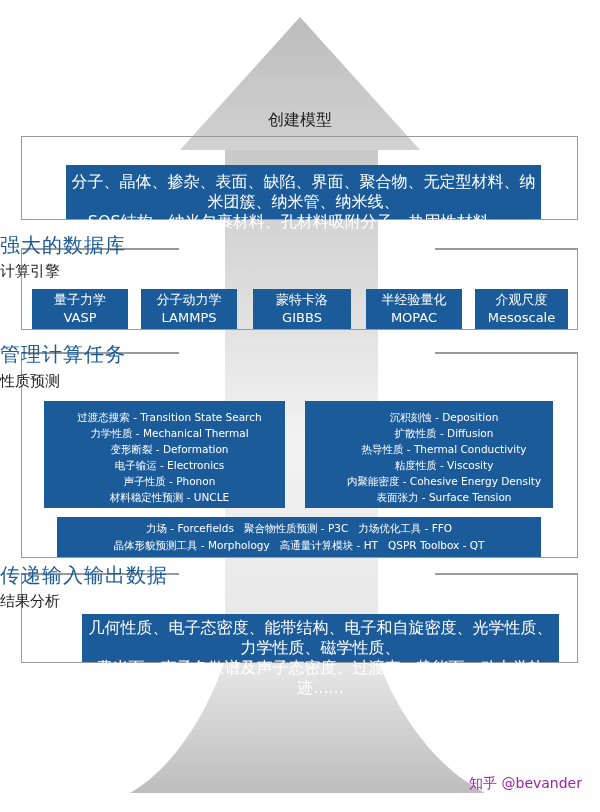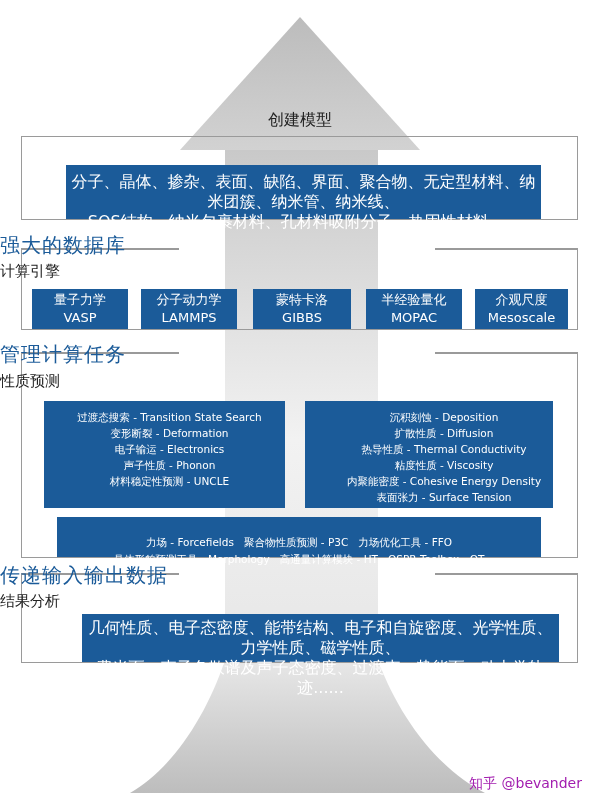--- a/index.html
+++ b/index.html
@@ -10,21 +10,21 @@
   .frame{position:absolute;border:1.5px solid #9a9a9a;box-sizing:border-box;}
   .blue{position:absolute;background:#1b5b99;color:#ffffff;box-sizing:border-box;}
   .section-title{position:absolute;left:0;width:600px;text-align:left;color:#1b5b99;
        font-size:20px;letter-spacing:1px;}
   .section-sub{position:absolute;left:0;width:600px;text-align:left;color:#222;font-size:15px;}
   .plain-title{position:absolute;left:0;width:600px;text-align:center;color:#222;font-size:16px;}
   .list-text{font-size:16px;line-height:20px;text-align:center;}
   .engine{width:96px;height:40px;top:289px;text-align:center;font-size:13px;line-height:18px;padding-top:2px;}
   .panel{top:401px;height:107px;padding:8px 0 0 10px;font-size:10.5px;line-height:16px;}
   .panel div{white-space:nowrap;text-align:center;}
-  .tools{left:57px;width:484px;top:517px;height:40px;text-align:center;font-size:10.5px;line-height:17px;padding-top:17px;}
+  .tools{left:57px;width:484px;top:517px;height:40px;text-align:center;font-size:10.5px;line-height:17px;padding-top:3px;}
   .watermark{position:absolute;right:18px;top:775px;color:#a21caf;font-size:14px;}
 </style>
 </head>
 <body>
 
 <svg class="arrow" width="600" height="812">
   <defs>
     <linearGradient id="shaftGrad" x1="0" y1="0" x2="0" y2="1">
       <stop offset="0" stop-color="#c9c9c9"></stop>
       <stop offset="0.45" stop-color="#f2f2f2"></stop>
@@ -75,20 +75,21 @@
 </div>
 
 <div class="frame" style="left:21px;top:352px;width:557px;height:206px;border-top:none;"></div>
 <div class="abs" style="left:21px;top:352px;width:158px;height:1.5px;background:#9a9a9a;"></div>
 <div class="abs" style="left:435px;top:352px;width:143px;height:1.5px;background:#9a9a9a;"></div>
 <div class="section-title" style="top:341px;">管理计算任务</div>
 <div class="section-sub" style="top:372px;">性质预测</div>
 
 <div class="blue panel" style="left:44px;width:241px;">
   <div>过渡态搜索 - Transition State Search</div>
+  <div>力学性质 - Mechanical Thermal</div>
   <div>变形断裂 - Deformation</div>
   <div>电子输运 - Electronics</div>
   <div>声子性质 - Phonon</div>
   <div>材料稳定性预测 - UNCLE</div>
 </div>
 <div class="blue panel" style="left:305px;width:248px;padding-left:30px;">
   <div>沉积刻蚀 - Deposition</div>
   <div>扩散性质 - Diffusion</div>
   <div>热导性质 - Thermal Conductivity</div>
   <div>粘度性质 - Viscosity</div>

